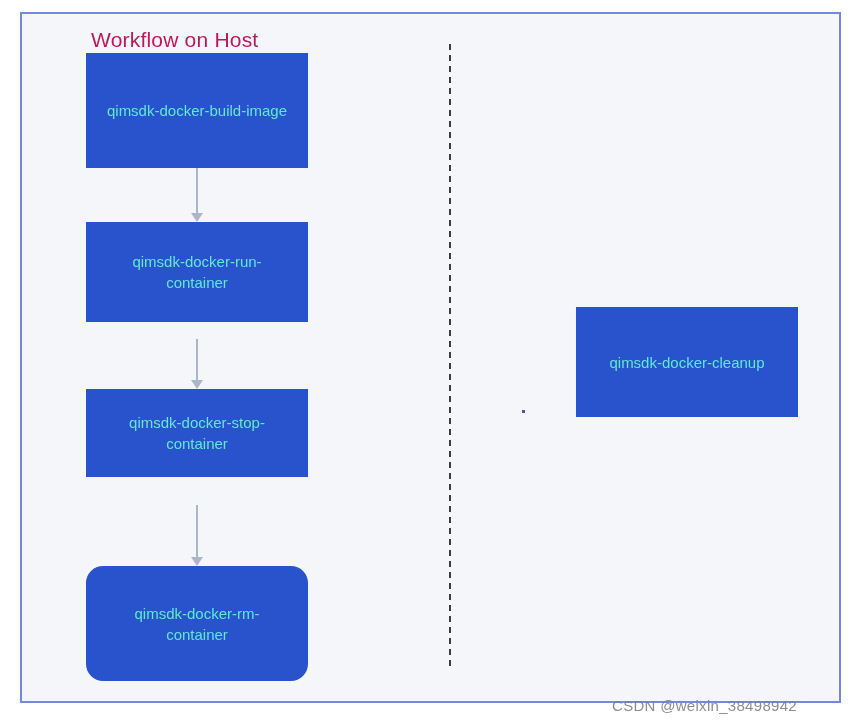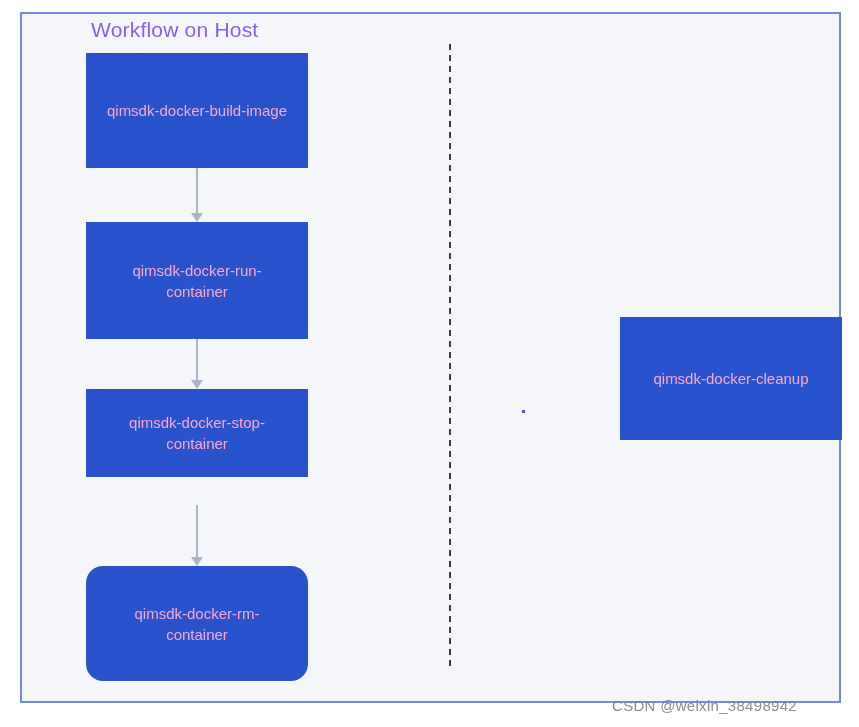--- a/index.html
+++ b/index.html
@@ -20,49 +20,49 @@
     width: 821px;
     height: 691px;
     box-sizing: border-box;
     border: 2px solid #7389dd;
     background: #f5f6f9;
   }
 
   .diagram-title {
     position: absolute;
     left: 69px;
-    top: 2px;
+    top: 12px;
     font-size: 21px;
     line-height: 27px;
-    color: #8b5cf6;
+    color: #be185d;
     letter-spacing: 0.2px;
     white-space: nowrap;
   }
 
   .node {
     position: absolute;
     width: 222px;
     background: #2952cd;
     display: flex;
     align-items: center;
     justify-content: center;
     text-align: center;
   }
   .node-label {
-    color: #f9a8d4;
+    color: #5eead4;
     font-size: 15px;
     line-height: 21px;
     white-space: pre-line;
   }
 
   .node-1 { left: 64px; top: 39px;  height: 115px; }
-  .node-2 { left: 64px; top: 208px; height: 117px; }
+  .node-2 { left: 64px; top: 208px; height: 100px; }
   .node-3 { left: 64px; top: 375px; height: 88px; }
   .node-4 { left: 64px; top: 552px; height: 115px; border-radius: 17px; }
-  .node-5 { left: 554px; top: 303px; height: 123px; margin-left: 44px; }
+  .node-5 { left: 554px; top: 293px; height: 110px; }
 
   .arrow-line {
     position: absolute;
     left: 174px;
     width: 2px;
     background: #aab7c9;
   }
   .arrow-head {
     position: absolute;
     left: 169px;

